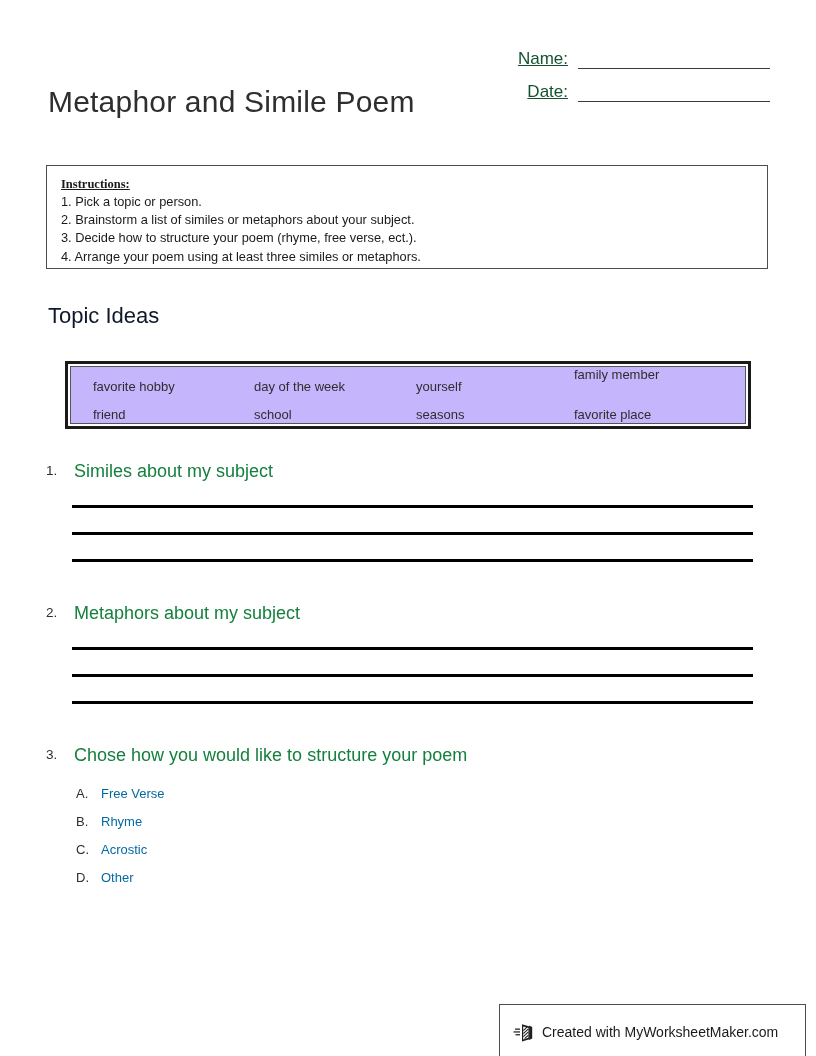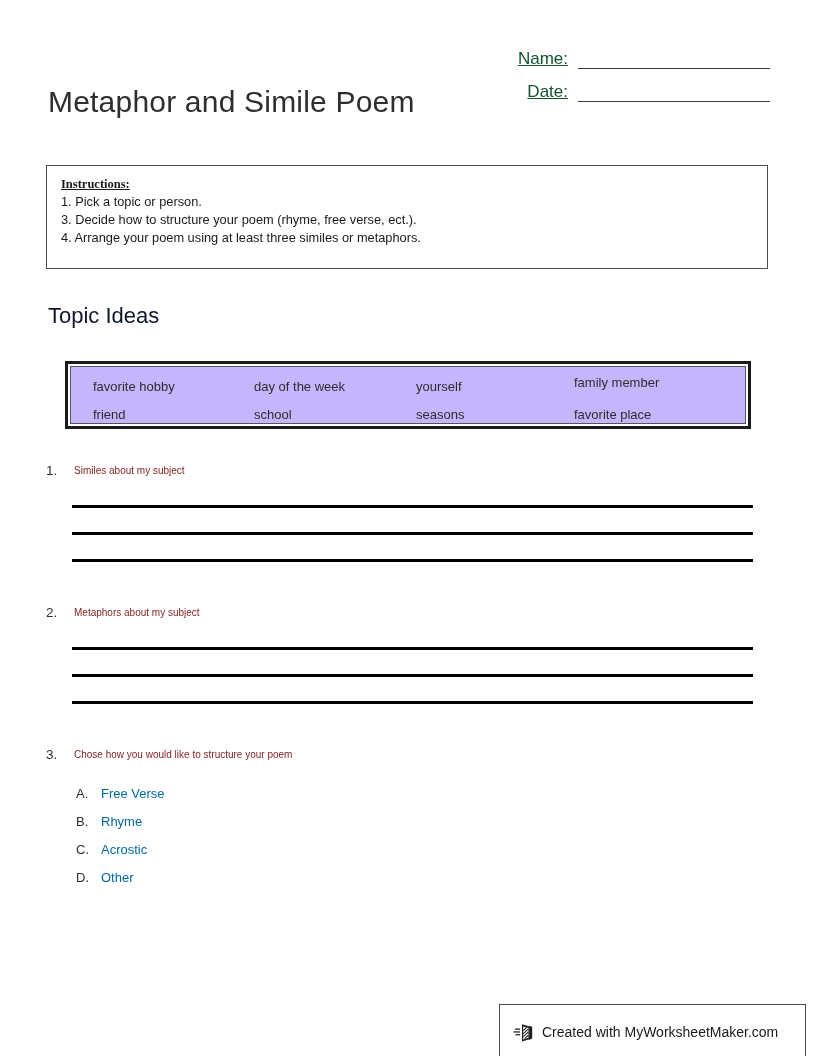--- a/index.html
+++ b/index.html
@@ -148,22 +148,22 @@
     align-items: flex-start;
   }
   .question-number {
     width: 28px;
     font-size: 13.5px;
     color: #2e2e2e;
     flex: none;
     line-height: 18px;
   }
   .question-text {
-    font-size: 10px;
-    color: #7f1d1d;
+    font-size: 18px;
+    color: #15803d;
     line-height: 18px;
     white-space: nowrap;
   }
 
   .answer-lines {
     position: absolute;
     left: 72px;
     width: 681px;
   }
   .answer-line {
@@ -240,34 +240,35 @@
     <div class="field-row field-date">
       <span class="field-label">Date:</span>
       <span class="field-line"></span>
     </div>
   </div>
 
   <div class="instructions-box">
     <div class="instructions-inner">
       <div class="instructions-heading">Instructions:</div>
       <div class="instruction-line">1. Pick a topic or person.</div>
+      <div class="instruction-line">2. Brainstorm a list of similes or metaphors about your subject.</div>
       <div class="instruction-line">3. Decide how to structure your poem (rhyme, free verse, ect.).</div>
       <div class="instruction-line">4. Arrange your poem using at least three similes or metaphors.</div>
     </div>
   </div>
 
   <div class="section-heading">Topic Ideas</div>
 
   <div class="topic-box">
     <div class="topic-box-inner">
       <div class="topic-grid">
         <div class="topic-cell" style="left:22px;  top:12px;">favorite hobby</div>
         <div class="topic-cell" style="left:183px; top:12px;">day of the week</div>
         <div class="topic-cell" style="left:345px; top:12px;">yourself</div>
-        <div class="topic-cell" style="left:503px; top:8px;text-align:center;">family member</div>
+        <div class="topic-cell" style="left:503px; top:0;text-align:center;">family member</div>
 
         <div class="topic-cell" style="left:22px;  top:40px;">friend</div>
         <div class="topic-cell" style="left:183px; top:40px;text-align:center;">school</div>
         <div class="topic-cell" style="left:345px; top:40px;">seasons</div>
         <div class="topic-cell" style="left:503px; top:40px;">favorite place</div>
       </div>
     </div>
   </div>
 
   <div class="question" style="top:462px;">

